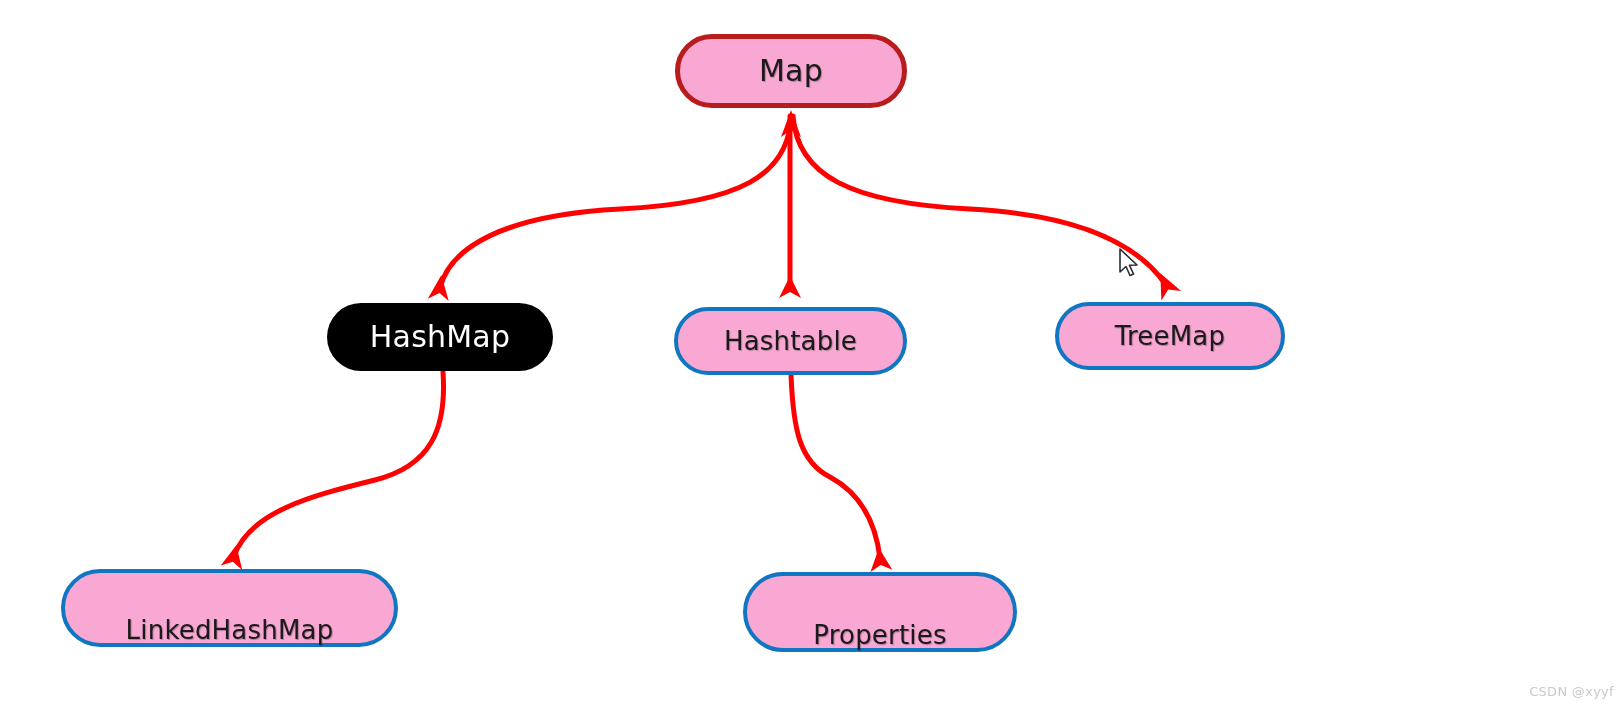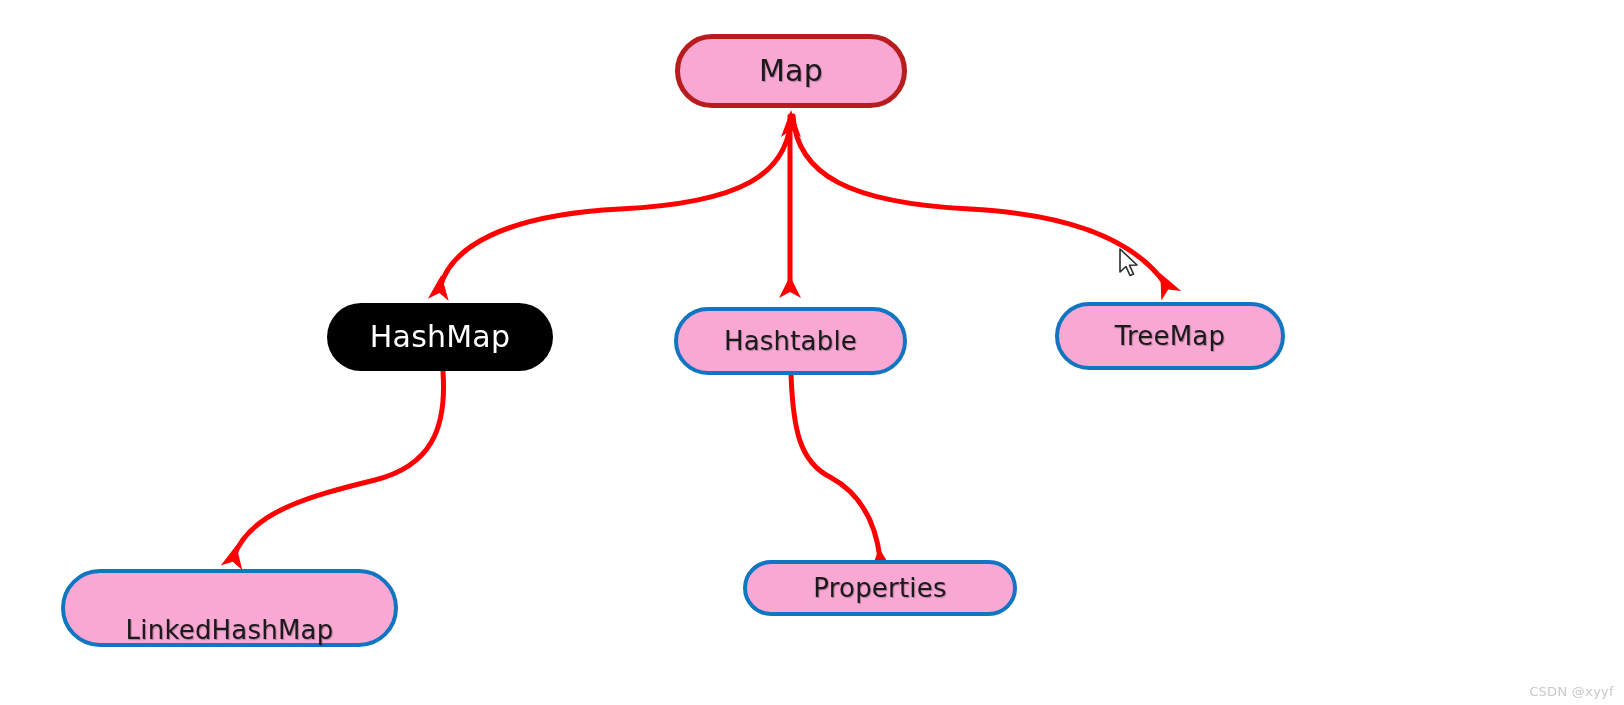--- a/index.html
+++ b/index.html
@@ -62,21 +62,21 @@
     color: #ffffff;
     font-size: 30px;
     text-shadow: 1px 1px 1px rgba(0,0,0,0.22);
   }
 
   #map-node      { left: 675px; top: 34px;  width: 232px; height: 74px; }
   #hashmap-node  { left: 327px; top: 303px; width: 226px; height: 68px; }
   #hashtable-node{ left: 674px; top: 307px; width: 233px; height: 68px; }
   #treemap-node  { left: 1055px; top: 302px; width: 230px; height: 68px; }
   #linkedhashmap-node { left: 61px;  top: 569px; width: 337px; height: 78px; align-items: flex-end; }
-  #properties-node    { left: 743px; top: 560px; width: 274px; height: 56px; }
+  #properties-node    { left: 743px; top: 572px; width: 274px; height: 80px; align-items: flex-end; }
 
   #cursor {
     position: absolute;
     left: 1118px;
     top: 248px;
     width: 22px;
     height: 32px;
     pointer-events: none;
   }
   #watermark {

